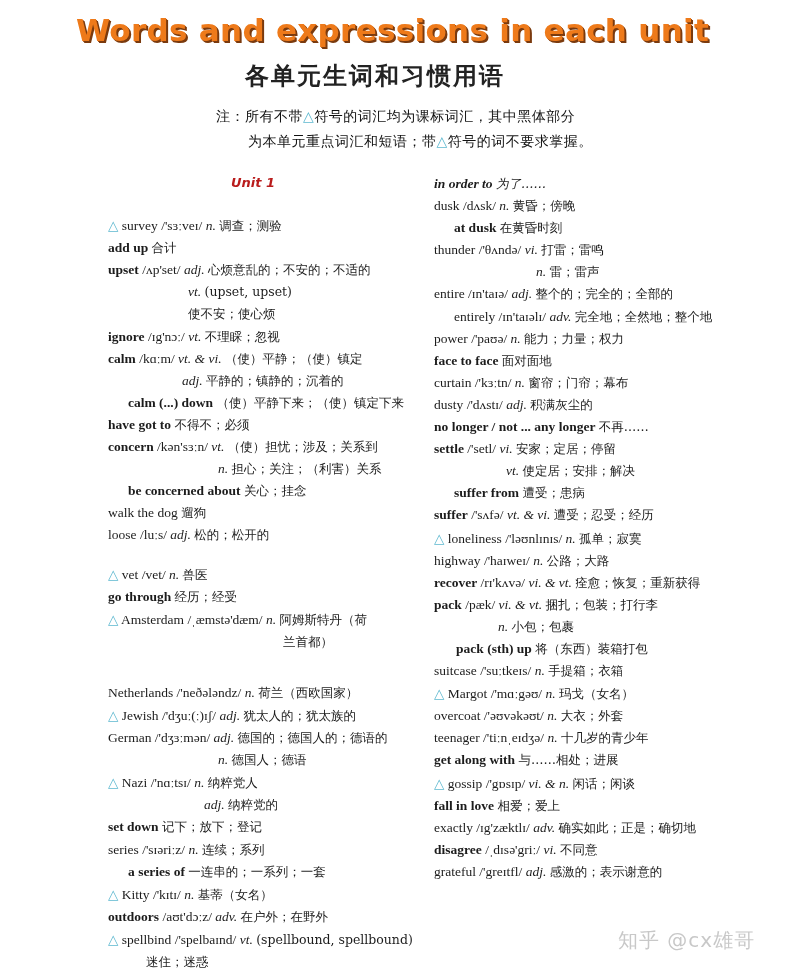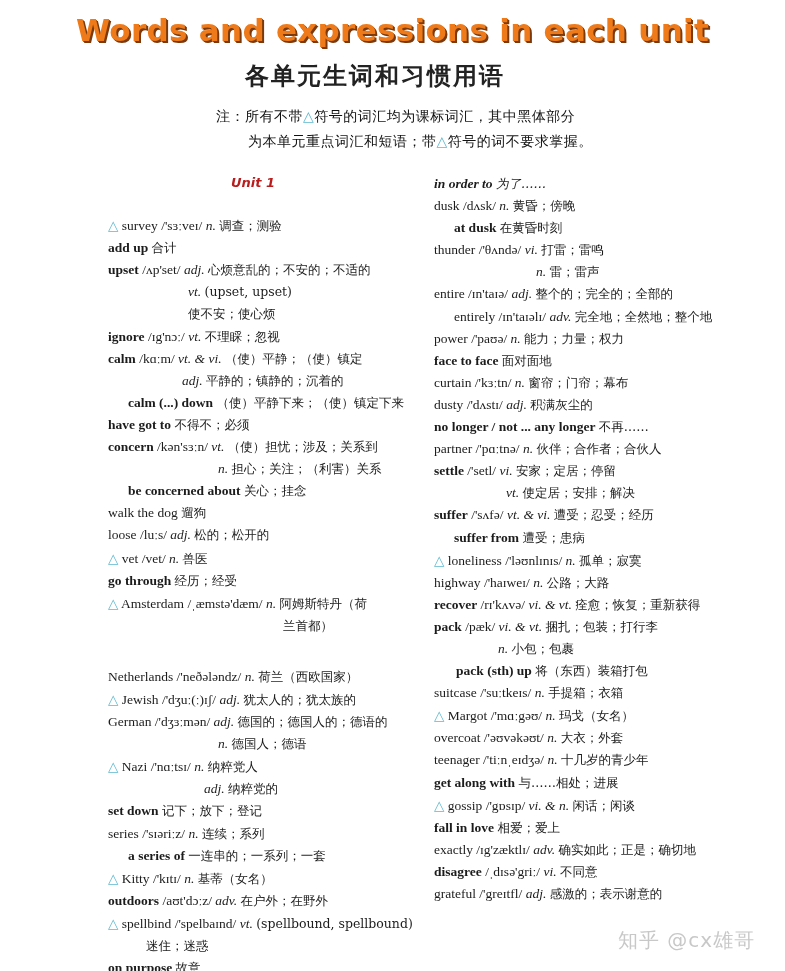--- a/index.html
+++ b/index.html
@@ -41,21 +41,21 @@
       <div class="entry" style="padding-left: 0px;"><span class="headword bold">ignore</span> <span class="phon">/ɪg'nɔː/</span> <span class="pos">vt.</span> <span class="zh">不理睬；忽视</span> </div>
       <div class="entry" style="padding-left: 0px;"><span class="headword bold">calm</span> <span class="phon">/kɑːm/</span> <span class="pos">vt. &amp; vi.</span> <span class="zh">（使）平静；（使）镇定</span> </div>
       <div class="entry" style="padding-left: 74px;"><span class="pos">adj.</span> <span class="zh">平静的；镇静的；沉着的</span> </div>
       <div class="entry" style="padding-left: 20px;"><span class="headword bold">calm (...) down</span> <span class="zh">（使）平静下来；（使）镇定下来</span> </div>
       <div class="entry" style="padding-left: 0px;"><span class="headword bold">have got to</span> <span class="zh">不得不；必须</span> </div>
       <div class="entry" style="padding-left: 0px;"><span class="headword bold">concern</span> <span class="phon">/kən'sɜːn/</span> <span class="pos">vt.</span> <span class="zh">（使）担忧；涉及；关系到</span> </div>
       <div class="entry" style="padding-left: 110px;"><span class="pos">n.</span> <span class="zh">担心；关注；（利害）关系</span> </div>
       <div class="entry" style="padding-left: 20px;"><span class="headword bold">be concerned about</span> <span class="zh">关心；挂念</span> </div>
       <div class="entry" style="padding-left: 0px;"><span class="headword">walk the dog</span> <span class="zh">遛狗</span> </div>
       <div class="entry" style="padding-left: 0px;"><span class="headword">loose</span> <span class="phon">/luːs/</span> <span class="pos">adj.</span> <span class="zh">松的；松开的</span> </div>
-      <div class="entry" style="padding-left: 0px;"><span class="tri">△</span> <span class="headword">vet</span> <span class="phon">/vet/</span> <span class="pos">n.</span> <span class="zh">兽医</span> </div>
+      <div class="entry" style="padding-left: 0px; margin-top: 16px;"><span class="tri">△</span> <span class="headword">vet</span> <span class="phon">/vet/</span> <span class="pos">n.</span> <span class="zh">兽医</span> </div>
       <div class="entry" style="padding-left: 0px;"><span class="headword bold">go through</span> <span class="zh">经历；经受</span> </div>
       <div class="entry" style="padding-left: 0px;"><span class="tri">△</span> <span class="headword">Amsterdam</span> <span class="phon">/ˌæmstə'dæm/</span> <span class="pos">n.</span> <span class="zh">阿姆斯特丹（荷</span> </div>
       <div class="entry" style="padding-left: 175px;"><span class="zh">兰首都）</span> </div>
       <div class="entry" style="padding-left: 0px; margin-top: 29px;"><span class="headword">Netherlands</span> <span class="phon">/'neðələndz/</span> <span class="pos">n.</span> <span class="zh">荷兰（西欧国家）</span> </div>
       <div class="entry" style="padding-left: 0px;"><span class="tri">△</span> <span class="headword">Jewish</span> <span class="phon">/'dʒuː(ː)ɪʃ/</span> <span class="pos">adj.</span> <span class="zh">犹太人的；犹太族的</span> </div>
       <div class="entry" style="padding-left: 0px;"><span class="headword">German</span> <span class="phon">/'dʒɜːmən/</span> <span class="pos">adj.</span> <span class="zh">德国的；德国人的；德语的</span> </div>
       <div class="entry" style="padding-left: 110px;"><span class="pos">n.</span> <span class="zh">德国人；德语</span> </div>
       <div class="entry" style="padding-left: 0px;"><span class="tri">△</span> <span class="headword">Nazi</span> <span class="phon">/'nɑːtsɪ/</span> <span class="pos">n.</span> <span class="zh">纳粹党人</span> </div>
       <div class="entry" style="padding-left: 96px;"><span class="pos">adj.</span> <span class="zh">纳粹党的</span> </div>
       <div class="entry" style="padding-left: 0px;"><span class="headword bold">set down</span> <span class="zh">记下；放下；登记</span> </div>
@@ -76,25 +76,24 @@
       <div class="entry" style="padding-left: 20px;"><span class="headword bold">at dusk</span> <span class="zh">在黄昏时刻</span> </div>
       <div class="entry" style="padding-left: 0px;"><span class="headword">thunder</span> <span class="phon">/'θʌndə/</span> <span class="pos">vi.</span> <span class="zh">打雷；雷鸣</span> </div>
       <div class="entry" style="padding-left: 102px;"><span class="pos">n.</span> <span class="zh">雷；雷声</span> </div>
       <div class="entry" style="padding-left: 0px;"><span class="headword">entire</span> <span class="phon">/ɪn'taɪə/</span> <span class="pos">adj.</span> <span class="zh">整个的；完全的；全部的</span> </div>
       <div class="entry" style="padding-left: 20px;"><span class="headword">entirely</span> <span class="phon">/ɪn'taɪəlɪ/</span> <span class="pos">adv.</span> <span class="zh">完全地；全然地；整个地</span> </div>
       <div class="entry" style="padding-left: 0px;"><span class="headword">power</span> <span class="phon">/'paʊə/</span> <span class="pos">n.</span> <span class="zh">能力；力量；权力</span> </div>
       <div class="entry" style="padding-left: 0px;"><span class="headword bold">face to face</span> <span class="zh">面对面地</span> </div>
       <div class="entry" style="padding-left: 0px;"><span class="headword">curtain</span> <span class="phon">/'kɜːtn/</span> <span class="pos">n.</span> <span class="zh">窗帘；门帘；幕布</span> </div>
       <div class="entry" style="padding-left: 0px;"><span class="headword">dusty</span> <span class="phon">/'dʌstɪ/</span> <span class="pos">adj.</span> <span class="zh">积满灰尘的</span> </div>
       <div class="entry" style="padding-left: 0px;"><span class="headword bold">no longer / not ... any longer</span> <span class="zh">不再……</span> </div>
-      <div class="entry" style="padding-left: 0px;"><span class="headword">partner</span> <span class="phon">/'pɑːtnə/</span> <span class="pos">n.</span> <span class="zh">伙伴；合作者；合伙人</span> </div>
       <div class="entry" style="padding-left: 0px;"><span class="headword bold">settle</span> <span class="phon">/'setl/</span> <span class="pos">vi.</span> <span class="zh">安家；定居；停留</span> </div>
       <div class="entry" style="padding-left: 72px;"><span class="pos">vt.</span> <span class="zh">使定居；安排；解决</span> </div>
+      <div class="entry" style="padding-left: 20px;"><span class="headword bold">suffer from</span> <span class="zh">遭受；患病</span> </div>
       <div class="entry" style="padding-left: 0px;"><span class="headword bold">suffer</span> <span class="phon">/'sʌfə/</span> <span class="pos">vt. &amp; vi.</span> <span class="zh">遭受；忍受；经历</span> </div>
-      <div class="entry" style="padding-left: 20px;"><span class="headword bold">suffer from</span> <span class="zh">遭受；患病</span> </div>
       <div class="entry" style="padding-left: 0px;"><span class="tri">△</span> <span class="headword">loneliness</span> <span class="phon">/'ləʊnlɪnɪs/</span> <span class="pos">n.</span> <span class="zh">孤单；寂寞</span> </div>
       <div class="entry" style="padding-left: 0px;"><span class="headword">highway</span> <span class="phon">/'haɪweɪ/</span> <span class="pos">n.</span> <span class="zh">公路；大路</span> </div>
       <div class="entry" style="padding-left: 0px;"><span class="headword bold">recover</span> <span class="phon">/rɪ'kʌvə/</span> <span class="pos">vi. &amp; vt.</span> <span class="zh">痊愈；恢复；重新获得</span> </div>
       <div class="entry" style="padding-left: 0px;"><span class="headword bold">pack</span> <span class="phon">/pæk/</span> <span class="pos">vi. &amp; vt.</span> <span class="zh">捆扎；包装；打行李</span> </div>
       <div class="entry" style="padding-left: 64px;"><span class="pos">n.</span> <span class="zh">小包；包裹</span> </div>
       <div class="entry" style="padding-left: 22px;"><span class="headword bold">pack (sth) up</span> <span class="zh">将（东西）装箱打包</span> </div>
       <div class="entry" style="padding-left: 0px;"><span class="headword">suitcase</span> <span class="phon">/'suːtkeɪs/</span> <span class="pos">n.</span> <span class="zh">手提箱；衣箱</span> </div>
       <div class="entry" style="padding-left: 0px;"><span class="tri">△</span> <span class="headword">Margot</span> <span class="phon">/'mɑːgəʊ/</span> <span class="pos">n.</span> <span class="zh">玛戈（女名）</span> </div>
       <div class="entry" style="padding-left: 0px;"><span class="headword">overcoat</span> <span class="phon">/'əʊvəkəʊt/</span> <span class="pos">n.</span> <span class="zh">大衣；外套</span> </div>
       <div class="entry" style="padding-left: 0px;"><span class="headword">teenager</span> <span class="phon">/'tiːnˌeɪdʒə/</span> <span class="pos">n.</span> <span class="zh">十几岁的青少年</span> </div>

